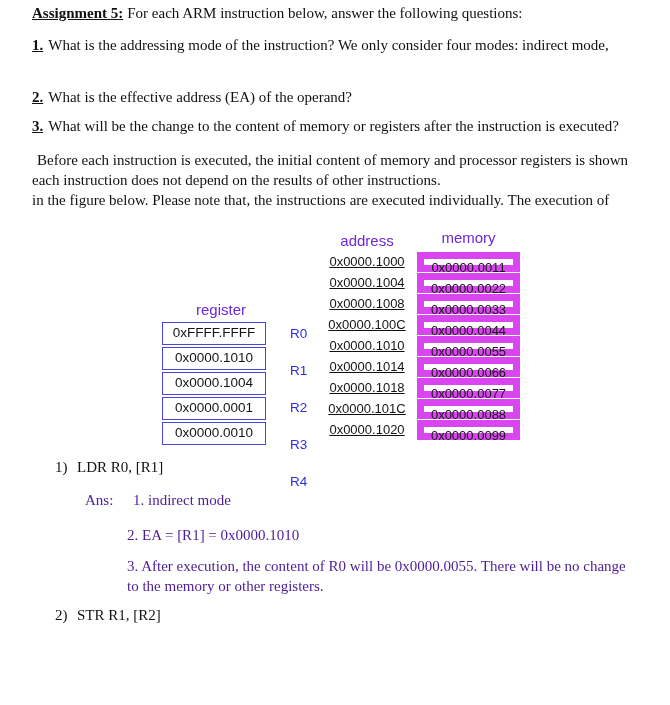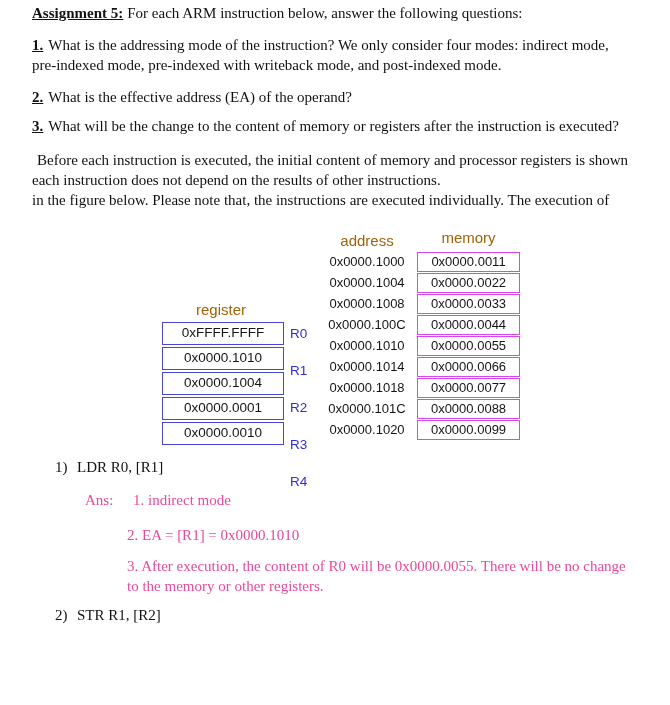--- a/index.html
+++ b/index.html
@@ -25,66 +25,65 @@
     text-decoration: underline;
     margin-right: 4px;
   }
   .para .doc-line { display: block; }
   .note-indent { padding-left: 5px; }
 
   
   .fig-sans { font-family: "Liberation Sans", sans-serif; }
   .fig-header {
     font-size: 15px; line-height: 18px;
-    color: #a16207;
+    color: #6d28d9;
     text-align: center;
   }
   .reg-col { left: 162px; top: 322px; display: flex; flex-direction: column; gap: 2px; }
   .reg-box {
-    width: 122px; height: 23px;
+    width: 104px; height: 23px;
     border: 1.5px solid #4646db;
     background: #ffffff;
     font-size: 13.5px; line-height: 20px;
     text-align: center; color: #151515;
   }
   .reg-labels { left: 290px; top: 322px; display: flex; flex-direction: column; gap: 14px; }
   .reg-label {
     height: 23px; line-height: 23px;
     font-size: 13.5px; color: #2d2dd9;
   }
-  .addr-col { left: 327px; top: 252px; display: flex; flex-direction: column; gap: 1px; }
+  .addr-col { left: 327px; top: 252px; display: flex; flex-direction: column; gap: 1px; text-decoration: underline; }
   .addr-cell {
     width: 80px; height: 20px; line-height: 20px;
     font-size: 13px; text-align: center; color: #151515;
   }
   .mem-col { left: 417px; top: 252px; display: flex; flex-direction: column; gap: 1px; }
   .mem-box {
     width: 103px; height: 20px;
-    border: 1px solid #d946ef;
+    border: 7px solid #d946ef;
     background: #ffffff;
     font-size: 13px; line-height: 17px;
     text-align: center; color: #151515;
   }
 
   
   .prob-line { font-size: 15px; line-height: 20px; white-space: nowrap; }
   .prob-num { display: inline-block; width: 22px; }
-  .red { color: #ec4899; }
+  .red { color: #4c1d95; }
   .ans-block .doc-line { display: block; white-space: nowrap; }
 </style>
 </head>
 <body>
 
 <div class="abs doc-line" style="left:32px; top:3px;">
   <span class="title-label">Assignment 5:</span><span>For each ARM instruction below, answer the following questions:</span>
 </div>
 
 <div class="abs para" style="left:32px; top:35px;">
   <span class="doc-line"><span class="qnum">1.</span><span>What is the addressing mode of the instruction? We only consider four modes: indirect mode,</span></span>
-  <span class="doc-line">pre-indexed mode, pre-indexed with writeback mode, and post-indexed mode.</span>
 </div>
 
 <div class="abs doc-line" style="left:32px; top:87px;">
   <span class="qnum">2.</span><span>What is the effective address (EA) of the operand?</span>
 </div>
 
 <div class="abs doc-line" style="left:32px; top:116px;">
   <span class="qnum">3.</span><span>What will be the change to the content of memory or registers after the instruction is executed?</span>
 </div>
 

